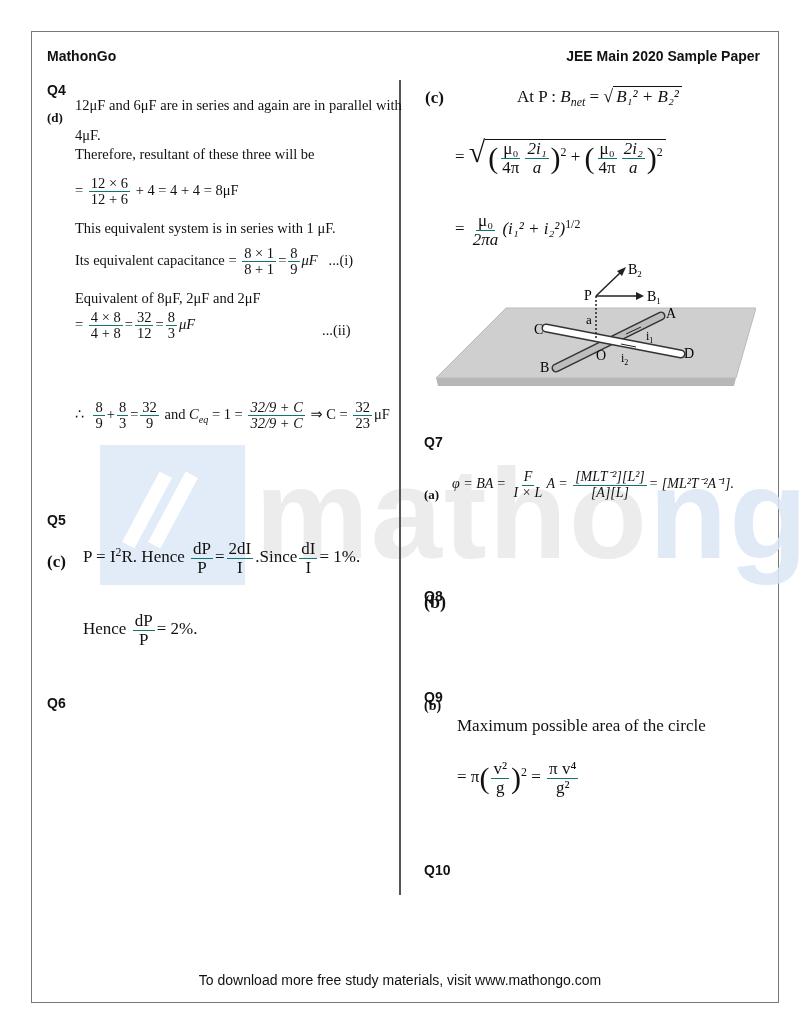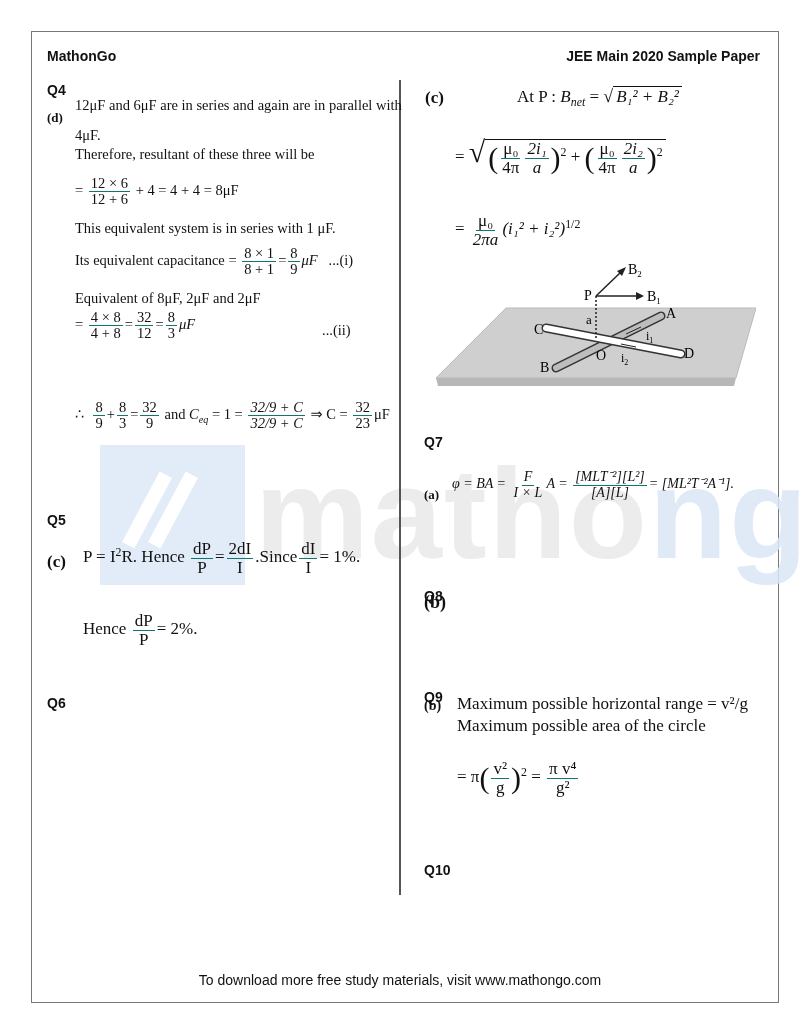--- a/index.html
+++ b/index.html
@@ -211,21 +211,20 @@
         <span class="num">[MLT⁻²][L²]</span>
         <span class="den">[A][L]</span>
       </span><span>= [ML²T⁻²A⁻¹].</span>
   </div>
 
   <div class="qlabel" style="left:424px; top:588px;">Q8</div>
   <div class="opt line" style="left:424px; top:592px; font-size:18px;">(b)</div>
 
   <div class="qlabel" style="left:424px; top:689px;">Q9</div>
   <div class="opt line" style="left:424px; top:698px; font-size:14px;">(b)</div>
-  <div class="line big" style="left:457px; top:694px;">Maximum possible horizontal range = v²/g</div>
   <div class="line big" style="left:457px; top:716px;">Maximum possible area of the circle</div>
   <div class="line big" style="left:457px; top:760px;">
     <span>= π</span><span class="big-paren">(</span><span class="frac">
         <span class="num">v²</span>
         <span class="den">g</span>
       </span><span class="big-paren">)</span><sup>2</sup>
     <span>=</span>
     <span class="frac">
         <span class="num">π v⁴</span>
         <span class="den">g²</span>

